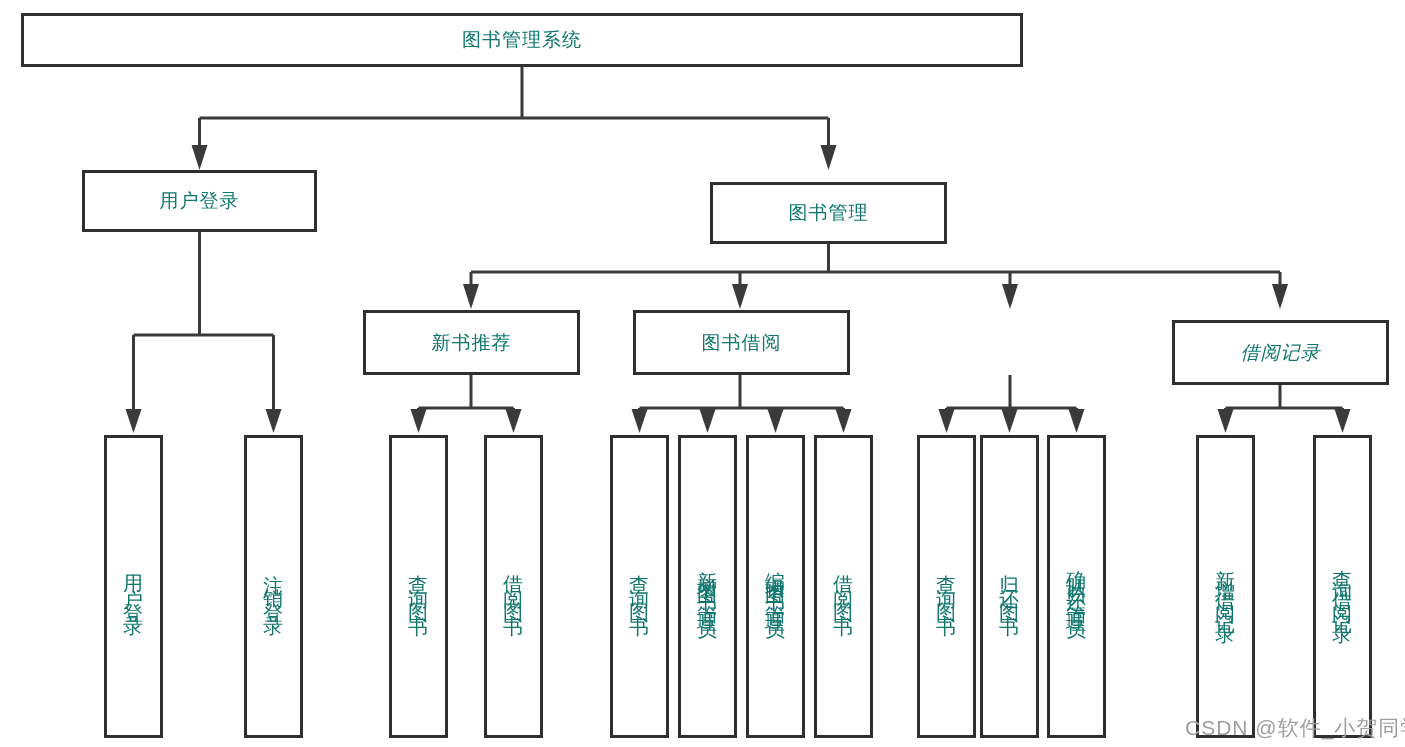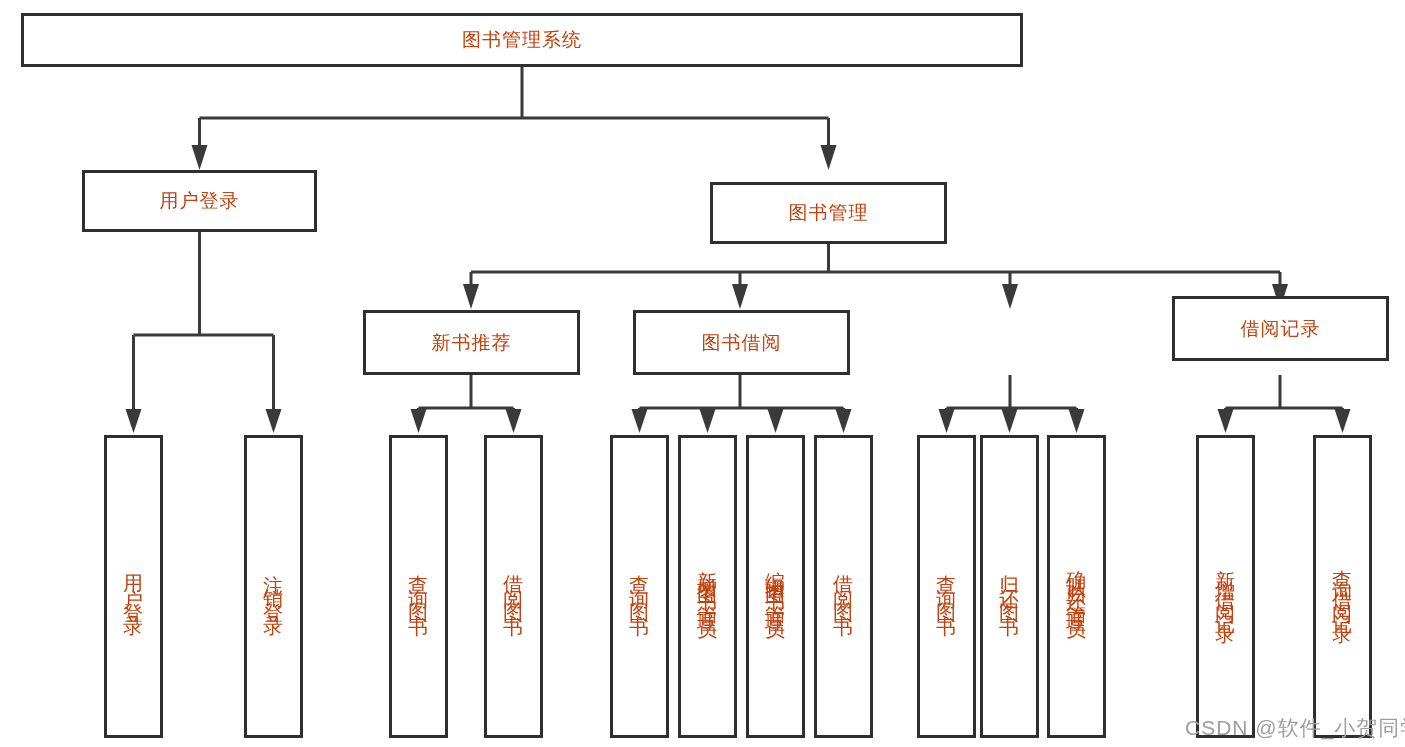--- a/index.html
+++ b/index.html
@@ -22,21 +22,21 @@
     z-index: 1;
   }
   .node {
     position: absolute;
     box-sizing: border-box;
     background: #ffffff;
     border: 3px solid #2f2f2f;
     display: flex;
     align-items: center;
     justify-content: center;
-    color: #c2410c;
+    color: #0f766e;
     z-index: 2;
   }
   .hnode {
     font-size: 19px;
     letter-spacing: 1px;
   }
   .vnode span {
     writing-mode: vertical-rl;
     text-orientation: mixed;
     line-height: 1;
@@ -47,21 +47,21 @@
   .vnode span.len6 { letter-spacing: 11px; }
   .vnode span.len9 { letter-spacing: 7px; }
 
   
   .n-root  { left: 21px;   top: 13px;  width: 1002px; height: 54px; }
   .n-l2a   { left: 82px;   top: 170px; width: 235px;  height: 62px; }
   .n-l2b   { left: 710px;  top: 170px; width: 237px;  height: 62px; margin-top: 12px; }
   .n-l3a   { left: 363px;  top: 310px; width: 217px;  height: 65px; text-align: right; }
   .n-l3b   { left: 633px;  top: 310px; width: 217px;  height: 65px; text-align: right; }
   .n-l3c   { left: 903px;  top: 310px; width: 217px;  height: 65px; }
-  .n-l3d   { left: 1172px; top: 296px; width: 217px;  height: 65px; }
+  .n-l3d   { left: 1172px; top: 320px; width: 217px;  height: 65px; font-style: italic; }
   .vnode   { top: 435px; width: 59px; height: 303px; }
   .n-u1  { left: 104px; }
   .n-u2  { left: 244px; }
   .n-a1  { left: 389px; }
   .n-a2  { left: 484px; }
   .n-b1  { left: 610px; }
   .n-b2  { left: 678px; }
   .n-b3  { left: 746px; }
   .n-b4  { left: 814px; }
   .n-c1  { left: 917px; }

